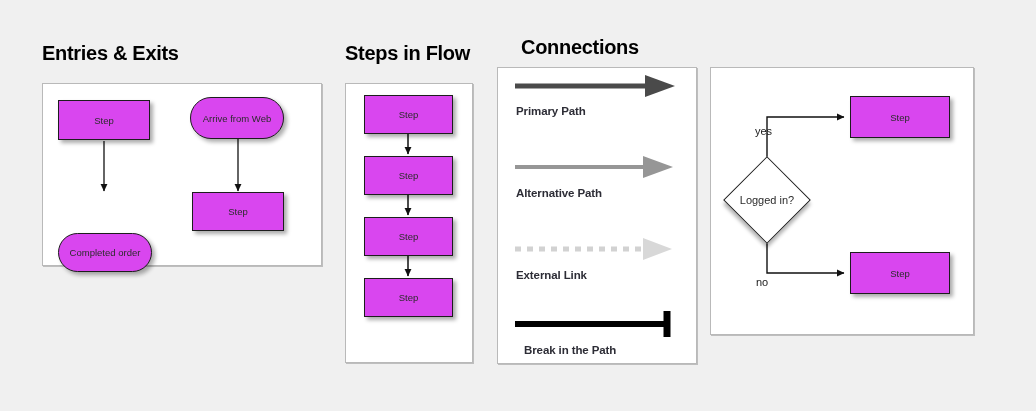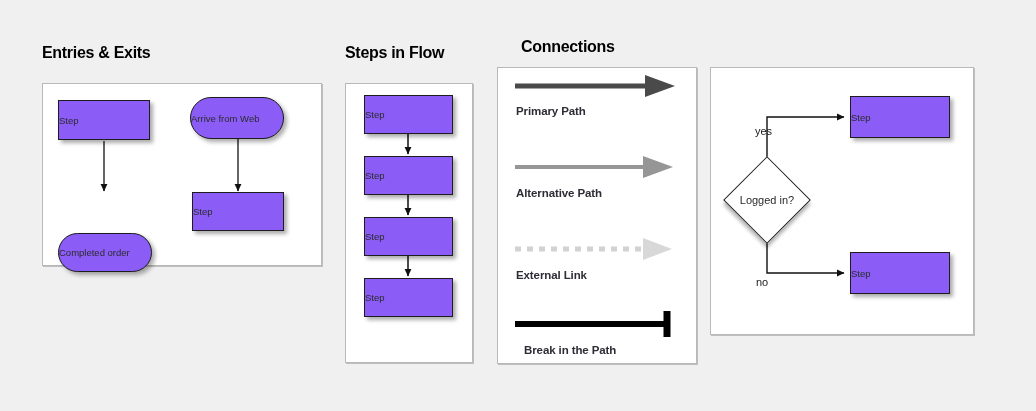--- a/index.html
+++ b/index.html
@@ -20,42 +20,42 @@
     width: 1036px;
     height: 411px;
   }
   .section {
     position: absolute;
   }
   .section-title {
     position: absolute;
     font-family: "Liberation Sans", sans-serif;
     font-weight: bold;
-    font-size: 16px;
+    font-size: 20px;
     letter-spacing: -0.3px;
     color: #000000;
     white-space: nowrap;
     line-height: 22px;
   }
   .panel {
     position: absolute;
     background: #ffffff;
     border: 1px solid #b9b9b9;
     box-sizing: border-box;
     box-shadow: 1px 1px 0 rgba(150,150,150,0.55);
   }
   
   .node {
     position: absolute;
-    background: #8b5cf6;
+    background: #d946ef;
     border: 1.6px solid #1d1d1d;
     box-sizing: border-box;
     display: flex;
     align-items: center;
-    justify-content: flex-start;
+    justify-content: center;
     text-align: center;
     font-family: "Liberation Sans", sans-serif;
     font-size: 9.5px;
     color: #2b2b2b;
     line-height: 11px;
     box-shadow: 3px 3px 4px rgba(0,0,0,0.33);
   }
   .node.pill {
     border-radius: 999px;
     border-width: 1.4px;

